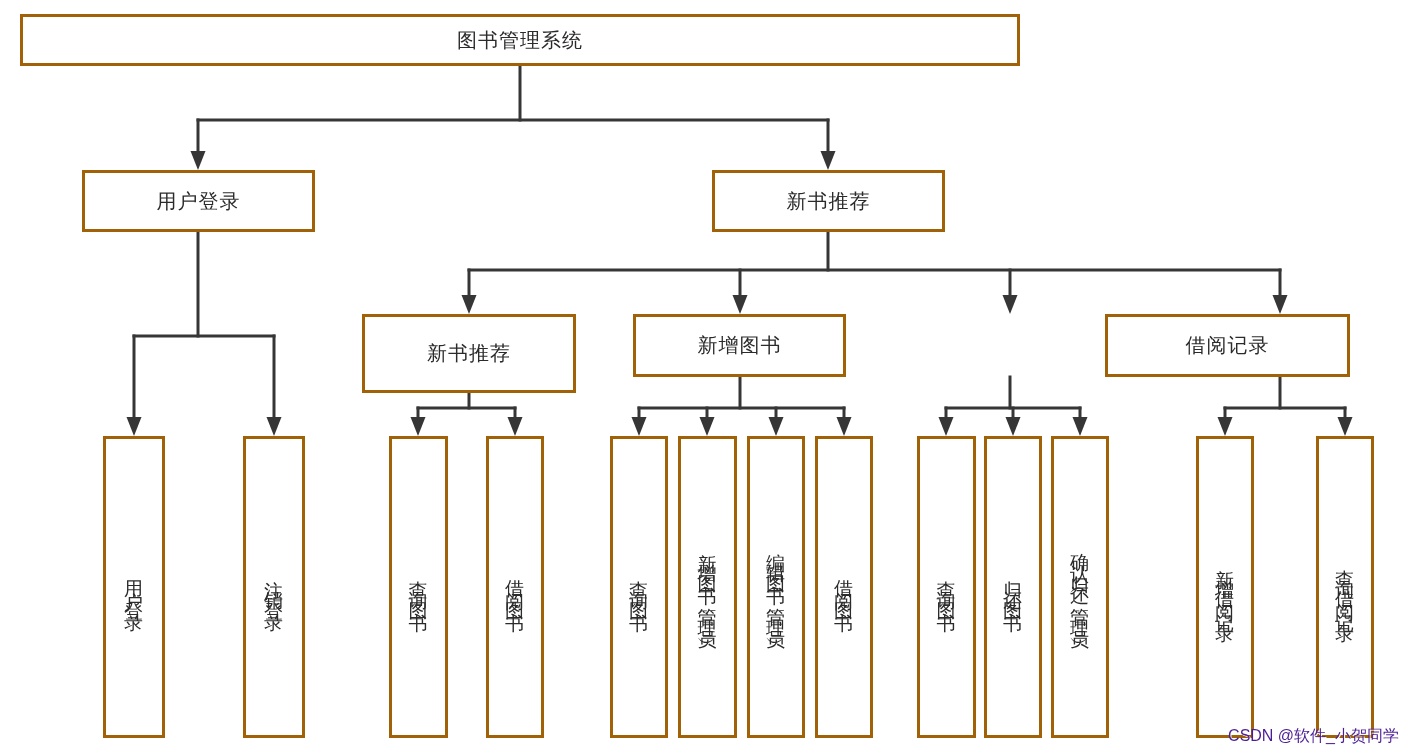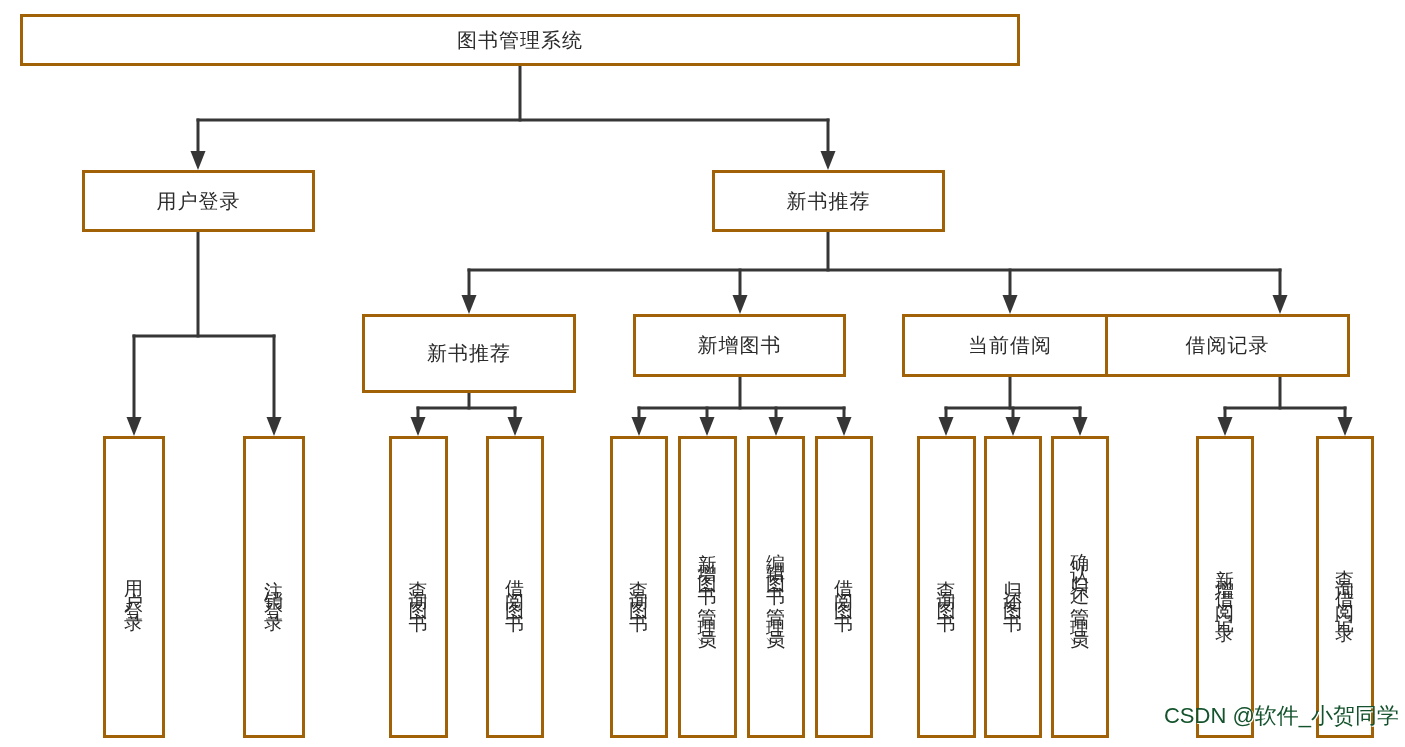--- a/index.html
+++ b/index.html
@@ -36,24 +36,24 @@
   .node.leaf span {
     writing-mode: vertical-rl;
     text-orientation: mixed;
     font-size: 19px;
     line-height: 1;
     letter-spacing: 11px;
   }
   .watermark {
     position: absolute;
     right: 6px;
-    bottom: 16px;
+    bottom: 0;
     z-index: 5;
-    font-size: 22px;
-    color: #14532d;
+    font-size: 16px;
+    color: #4c1d95;
     text-shadow: 1px 1px 0 #ffffff;
     white-space: nowrap;
   }
 </style>
 </head>
 <body>
 
 <div class="stage">
 
   <svg class="connectors" width="1405" height="747" viewBox="0 0 1405 747" xmlns="http://www.w3.org/2000/svg">
@@ -132,23 +132,20 @@
   <div class="node h" style="left:712px; top:170px; width:233px; height:62px">
     <span>新书推荐</span>
   </div>
 
   <div class="node h" style="left:362px; top:314px; width:214px; height:79px">
     <span>新书推荐</span>
   </div>
   <div class="node h" style="left:633px; top:314px; width:213px; height:63px">
     <span>新增图书</span>
   </div>
-  <div class="node h" style="left:902px; top:314px; width:216px; height:63px">
-    <span>当前借阅</span>
-  </div>
   <div class="node h" style="left:1105px; top:314px; width:245px; height:63px">
     <span>借阅记录</span>
   </div>
 
   <div class="node leaf" style="left:103px; top:436px; width:62px; height:302px">
     <span>用户登录</span>
   </div>
   <div class="node leaf" style="left:243px; top:436px; width:62px; height:302px">
     <span>注销登录</span>
   </div>

